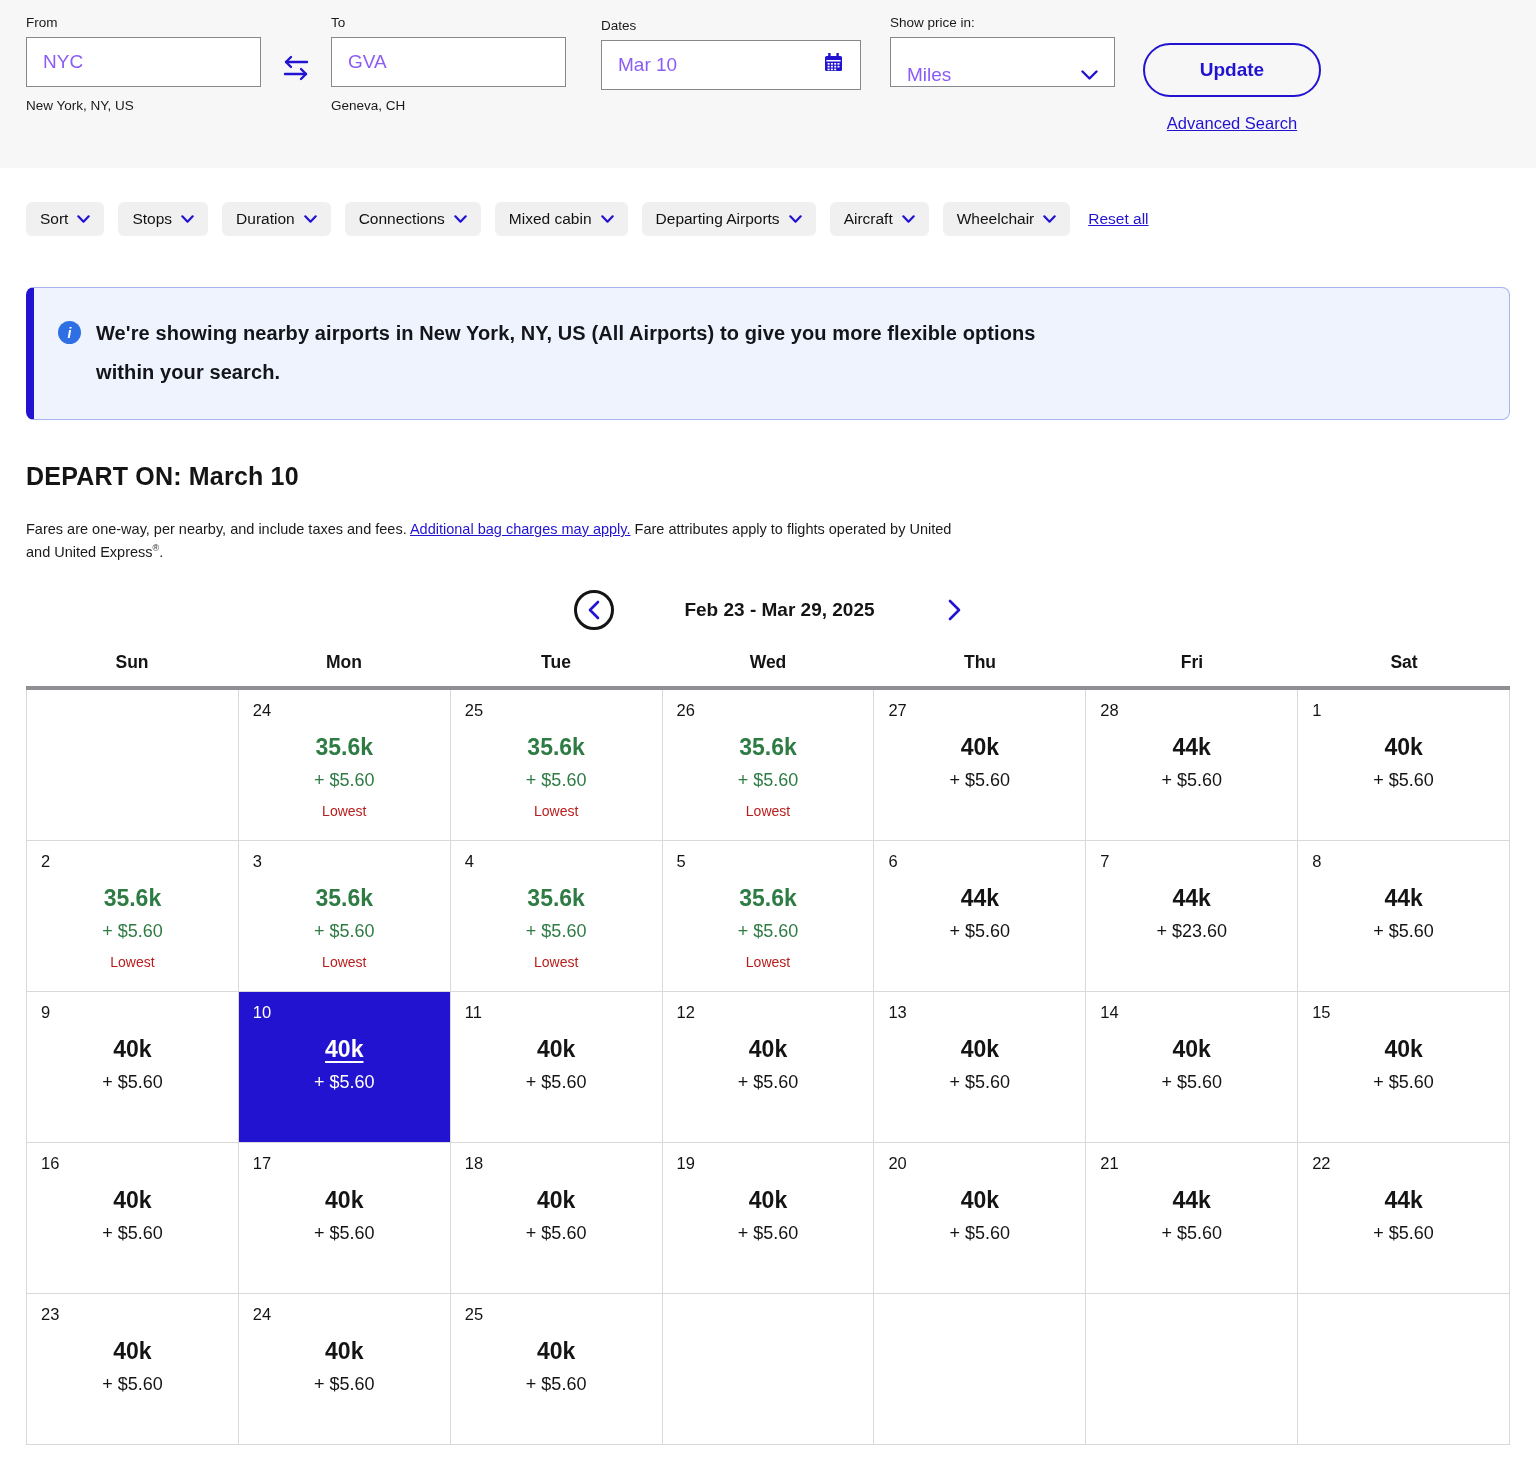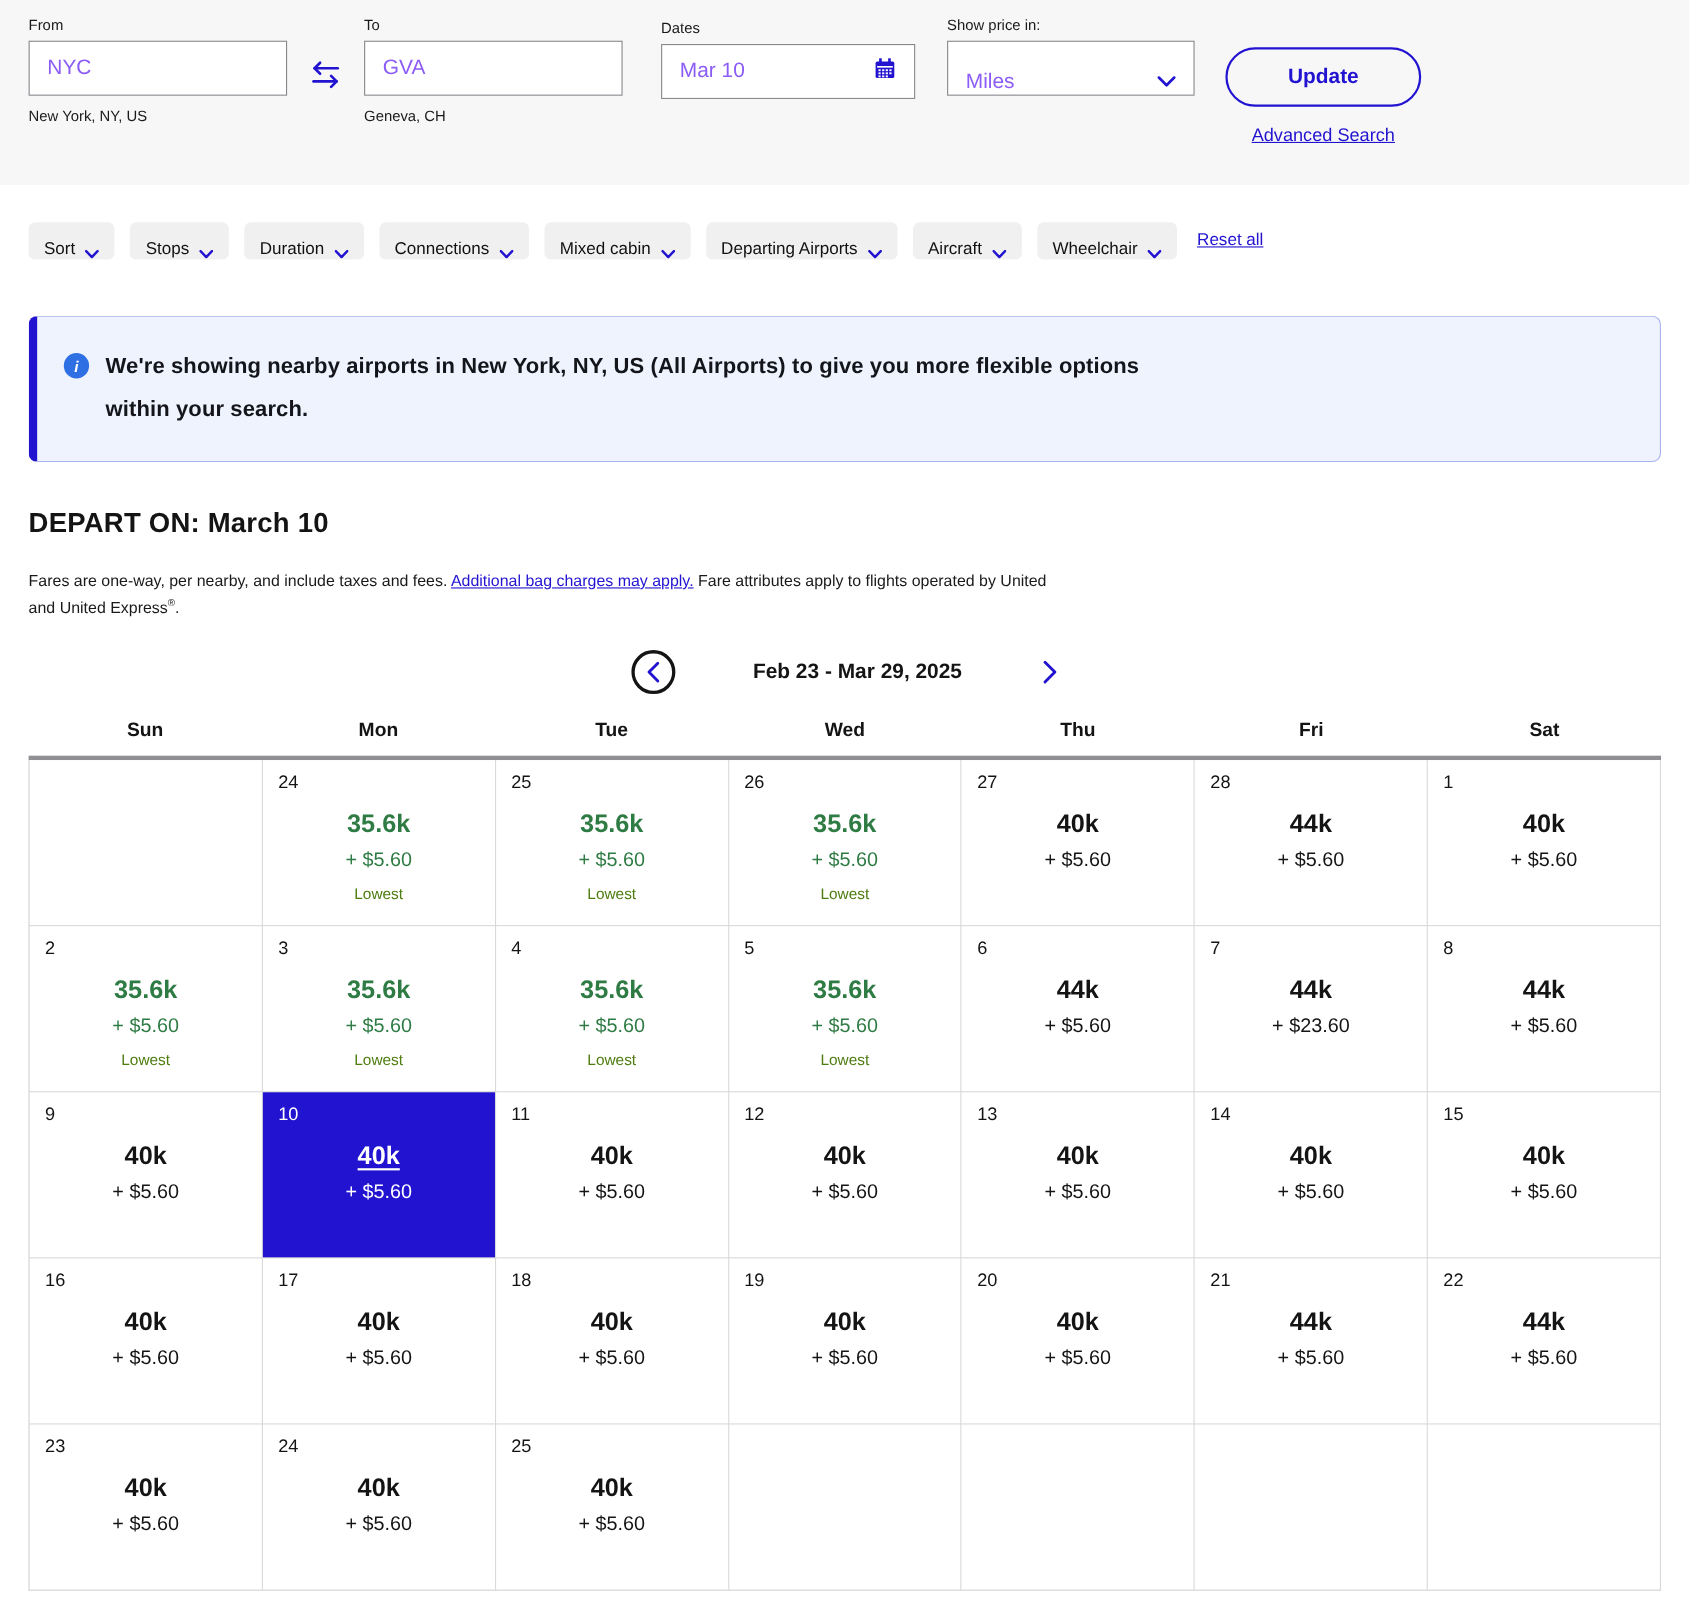--- a/index.html
+++ b/index.html
@@ -13,38 +13,38 @@
   .topbar { background:#f7f7f7; height:168px; padding:15px 26px 0; display:flex; align-items:flex-start; }
   .fgroup { display:flex; flex-direction:column; }
   .flabel { font-size:13.5px; margin-bottom:7px; color:#1a1a1a; }
   .finput {
     height:50px; background:#fff; border:1px solid #87878c; border-radius:0;
     display:flex; align-items:center; padding:0 16px; font-size:19px; color:#8b5cf6;
   }
   .fhelper { font-size:13.5px; margin-top:11px; color:#1a1a1a; }
   .w-from { width:235px; }
   .w-to { width:235px; }
-  .w-dates { width:231px; justify-content:space-between; }
+  .w-dates { width:260px; justify-content:space-between; }
   .w-price { width:225px; justify-content:space-between; cursor:pointer;align-items:flex-end; }
   .swap { margin:40px 20px 0; cursor:pointer; }
   .g-to { margin-right:35px; }
   .g-dates { margin-right:29px; padding-top:3px; }
   .g-price { margin-right:28px; }
   .g-update { display:flex; flex-direction:column; align-items:center; padding-top:28px; }
   .update-btn {
     width:178px; height:54px; border:2px solid var(--accent); border-radius:28px;
     background:transparent; color:var(--accent); font-family:inherit;
     font-size:19px; font-weight:700; cursor:pointer;
   }
   .adv-link { margin-top:17px; font-size:16.5px; font-weight:500; color:var(--accent);
     text-decoration:underline; cursor:pointer; }
   
   .chips { margin:34px 26px 0; display:flex; align-items:center; gap:14px; }
   .chip {
-    display:inline-flex; align-items:flex-end; gap:9px; height:34px; padding:0 14px;
+    display:inline-flex; align-items:center; gap:9px; height:34px; padding:0 14px;
     background:#f0f0f1; border-radius:6px; font-size:15.5px; color:#111; cursor:pointer; white-space:nowrap;
   }
   .reset-link { margin-left:4px; font-size:15.5px; font-weight:500; color:var(--accent);
     text-decoration:underline; cursor:pointer; }
   
   .banner {
     margin:51px 26px 0; height:133px; background:#eff3fd; border:1px solid #aab3ee;
     border-left:8px solid var(--accent); border-radius:8px;
     display:flex; align-items:flex-start; padding:26px 30px 0 24px;
   }
@@ -76,21 +76,21 @@
   .grid {
     margin:0 26px; display:grid; grid-template-columns:repeat(7,1fr); gap:1px;
     background:var(--line); border:1px solid var(--line); border-top:none;
   }
   .cell { background:#fff; height:150px; position:relative; cursor:pointer; }
   .cell.empty { cursor:default; }
   .cell .day { position:absolute; top:11px; left:14px; font-size:16.5px; color:#141414; }
   .cell .content { padding-top:44px; text-align:center; }
   .cell .miles { font-size:23px; font-weight:700; color:#141414; }
   .cell .cash { font-size:18px; margin-top:9px; color:#141414; }
-  .cell .tag { font-size:14px; margin-top:12px; color:#4d7c0f; }
+  .cell .tag { font-size:14px; margin-top:12px; color:#b91c1c; }
   .cell.lowest .miles, .cell.lowest .cash { color:var(--green); }
   .cell.selected { background:var(--accent); }
   .cell.selected .day, .cell.selected .miles, .cell.selected .cash { color:#fff; }
   .cell.selected .miles { text-decoration:underline; text-underline-offset:4px; }
 </style>
 </head>
 <body style="--accent: #2213d0; --green: #2e7b44;">
 
 <div class="topbar">
   <div class="fgroup">

